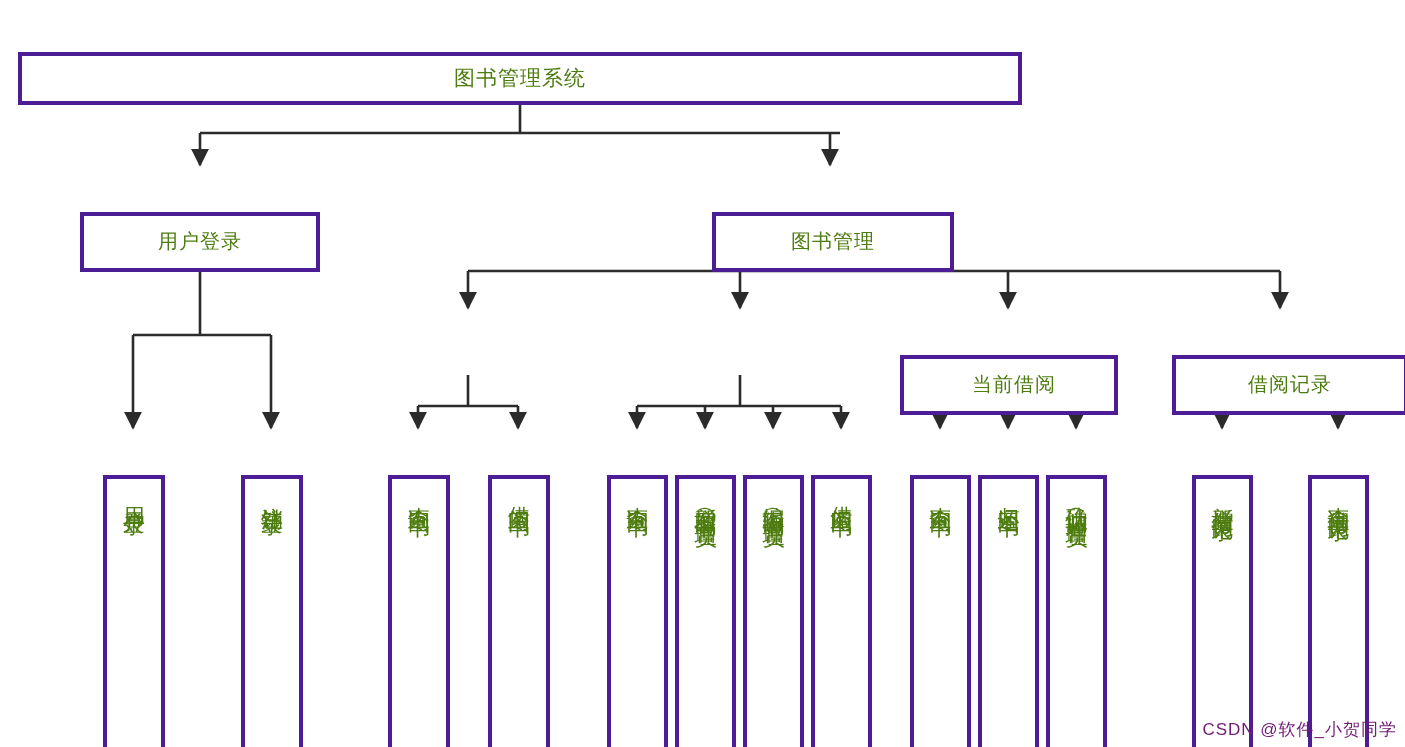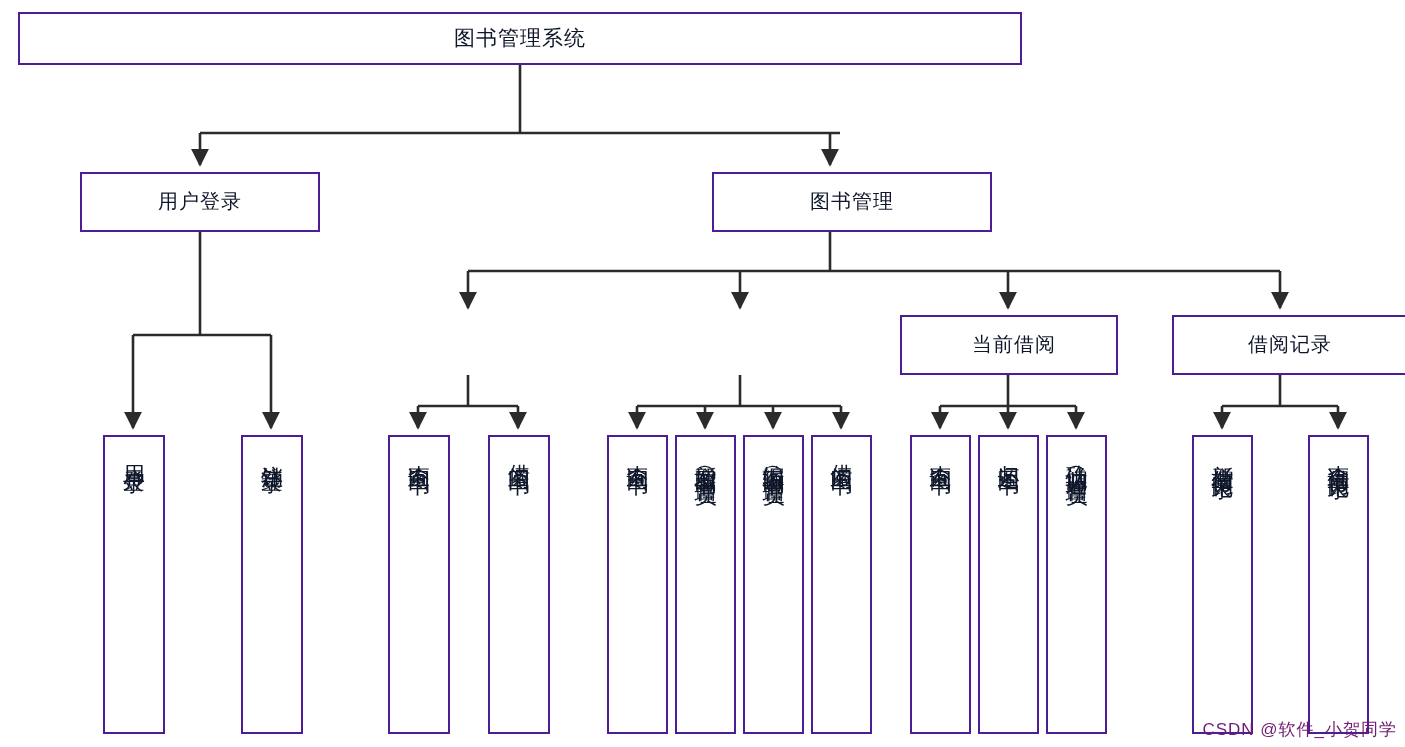--- a/index.html
+++ b/index.html
@@ -11,25 +11,26 @@
     overflow:hidden;
     position:relative;
   }
   #diagram-root{position:absolute;left:0;top:0;width:1405px;height:747px;}
   svg.edges{position:absolute;left:0;top:0;width:1405px;height:747px;pointer-events:none;}
 
   .node{
     position:absolute;
     box-sizing:border-box;
     background:#ffffff;
-    border:2px solid #4c1d95;
+    border:4px solid #4c1d95;
     display:flex;
     align-items:center;
     justify-content:center;
-    color:#0f172a;
+    color:#4d7c0f;
+    margin-top:40px;
   }
   .node .label{
     display:block;
     text-align:center;
     line-height:1.18;
     letter-spacing:1px;
   }
   .node.root .label{font-size:21px;}
   .node.lvl2 .label{font-size:20px;}
   .node.lvl3 .label{font-size:20px;}
@@ -113,21 +114,21 @@
     </g>
   </svg>
 
   <div class="node root" style="left:18px;top:12px;width:1004px;height:53px;">
     <span class="label">图书管理系统</span>
   </div>
 
   <div class="node lvl2" style="left:80px;top:172px;width:240px;height:60px;">
     <span class="label">用户登录</span>
   </div>
-  <div class="node lvl2" style="left:712px;top:172px;width:280px;height:60px;">
+  <div class="node lvl2" style="left:712px;top:172px;width:242px;height:60px;">
     <span class="label">图书管理</span>
   </div>
 
   <div class="node lvl3" style="left:900px;top:315px;width:218px;height:60px;padding-left:10px;">
     <span class="label">当前借阅</span>
   </div>
   <div class="node lvl3" style="left:1172px;top:315px;width:236px;height:60px;justify-content:center;">
     <span class="label">借阅记录</span>
   </div>
 

